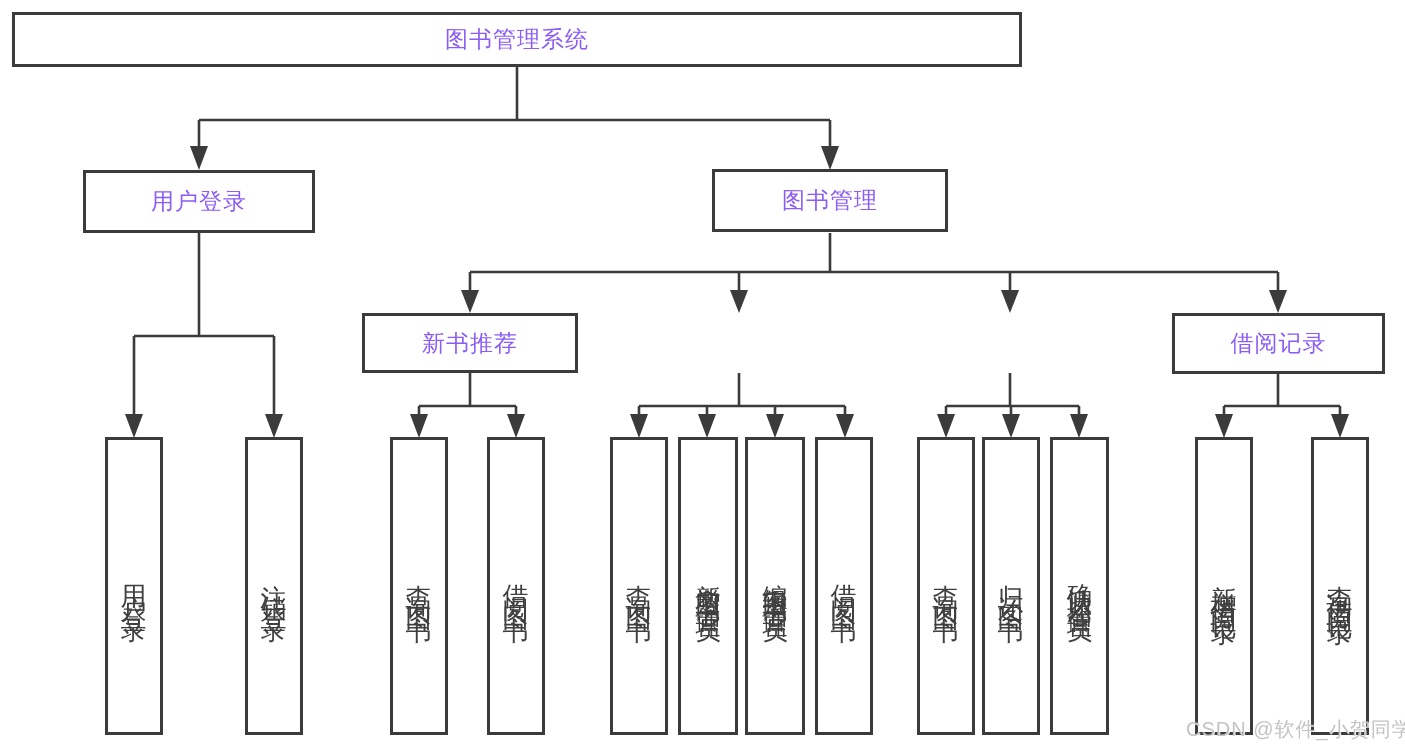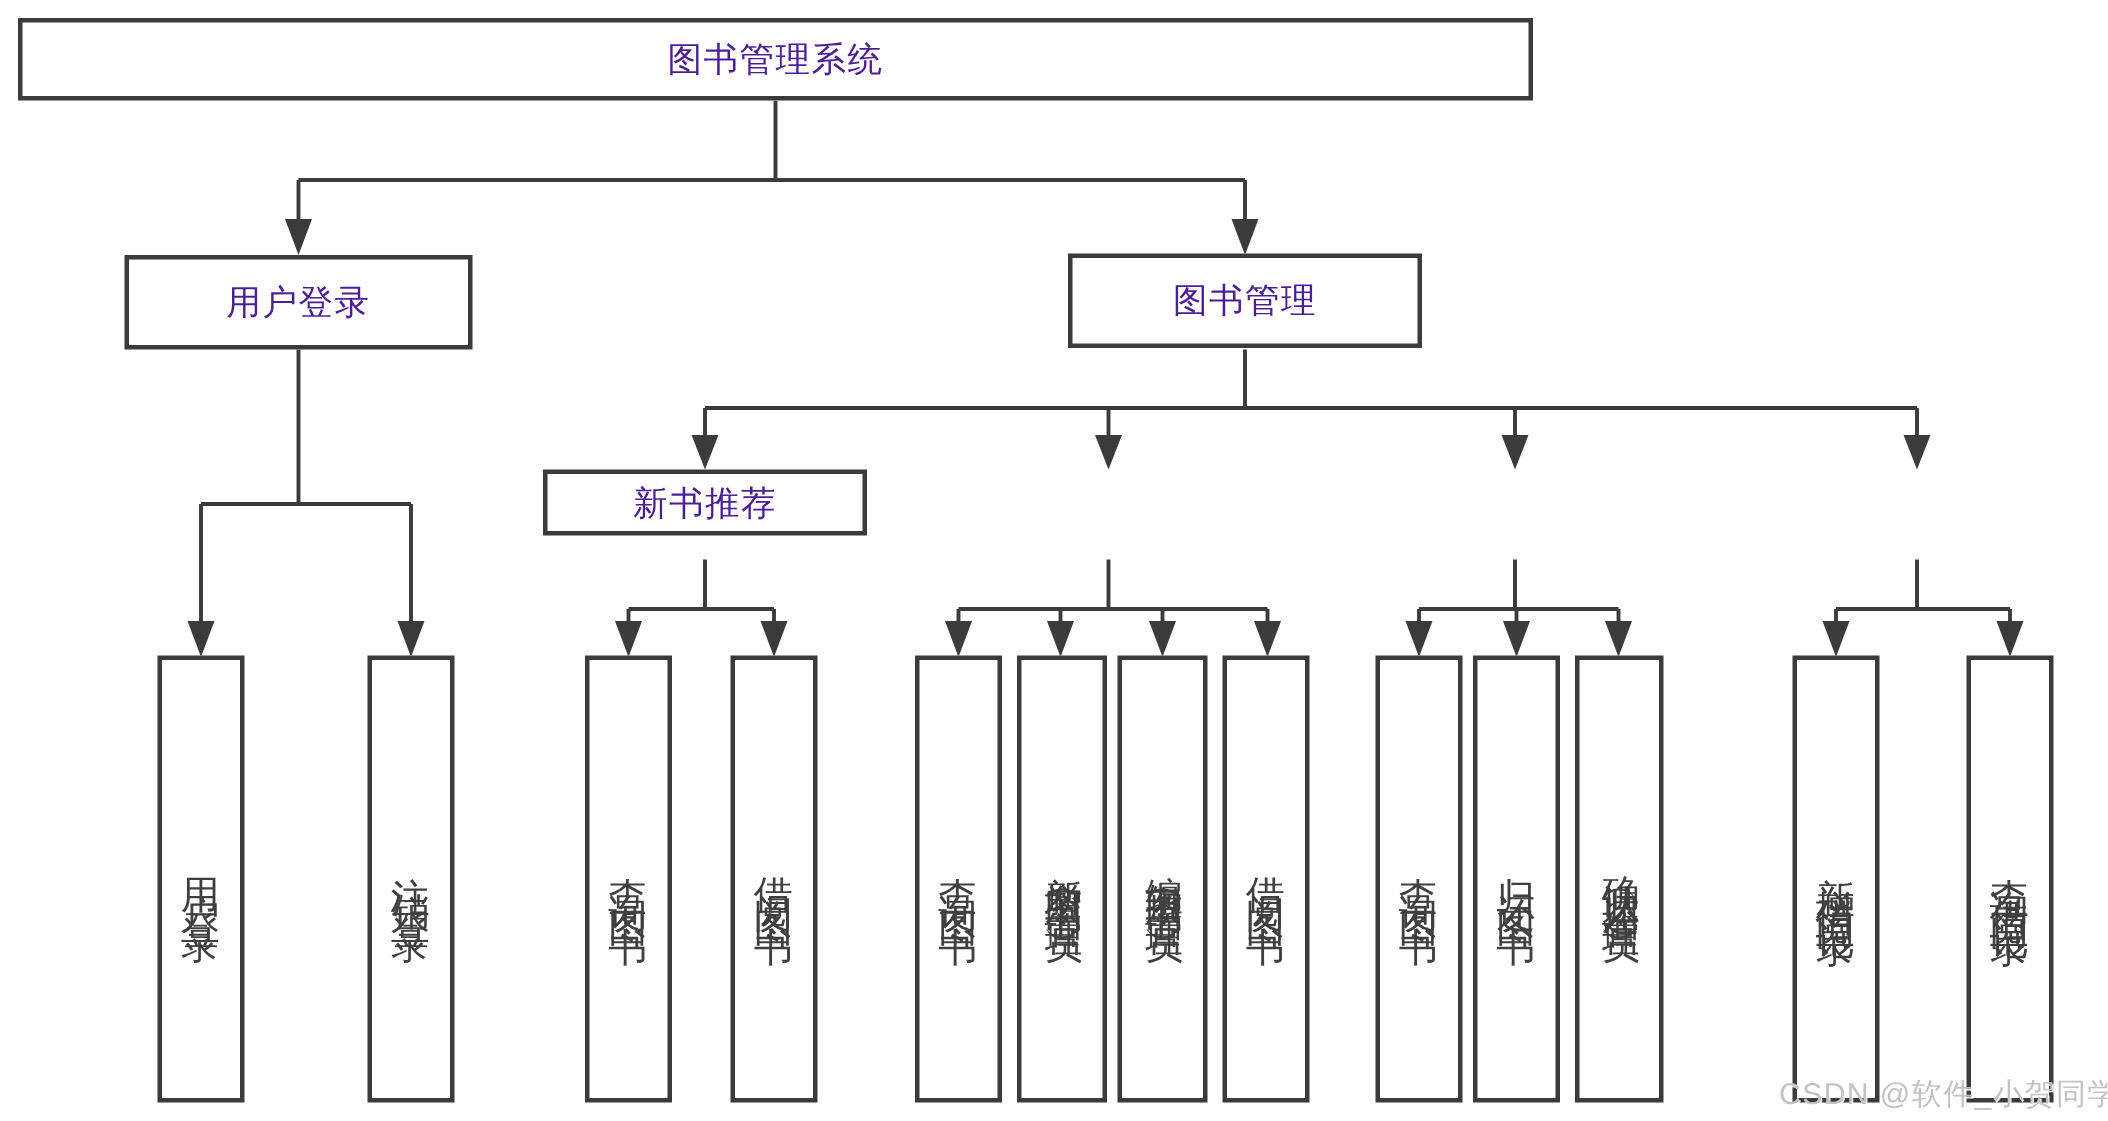--- a/index.html
+++ b/index.html
@@ -10,21 +10,21 @@
     font-family:"Liberation Sans","DejaVu Sans",sans-serif;
     overflow:hidden;
   }
   #connectors{position:absolute;left:0;top:0;z-index:1;}
   .hbox{
     position:absolute;z-index:2;
     background:#ffffff;
     border:3px solid #3b3b3b;
     display:flex;align-items:center;justify-content:center;
     box-sizing:border-box;
-    color:#4c1d95;
+    color:#8b5cf6;
     font-size:23px;
     letter-spacing:1px;
     white-space:nowrap;
   }
   .vbox{
     position:absolute;z-index:2;
     top:437px;height:298px;
     background:#ffffff;
     border:3px solid #3b3b3b;
     display:flex;align-items:center;justify-content:center;
@@ -102,22 +102,25 @@
     <span>图书管理系统</span>
   </div>
 
   <div class="hbox" style="left:83px;top:170px;width:232px;height:63px">
     <span>用户登录</span>
   </div>
   <div class="hbox" style="left:712px;top:169px;width:236px;height:63px">
     <span>图书管理</span>
   </div>
 
-  <div class="hbox" style="left:362px;top:313px;width:216px;height:44px">
+  <div class="hbox" style="left:362px;top:313px;width:216px;height:60px">
     <span>新书推荐</span>
+  </div>
+  <div class="hbox" style="left:1172px;top:313px;width:213px;height:61px">
+    <span>借阅记录</span>
   </div>
 
   <div class="vbox len4" style="left:105px;width:58px">
     <span>用户登录</span>
   </div>
   <div class="vbox len4" style="left:245px;width:58px">
     <span>注销登录</span>
   </div>
 
   <div class="vbox len4" style="left:390px;width:58px">

